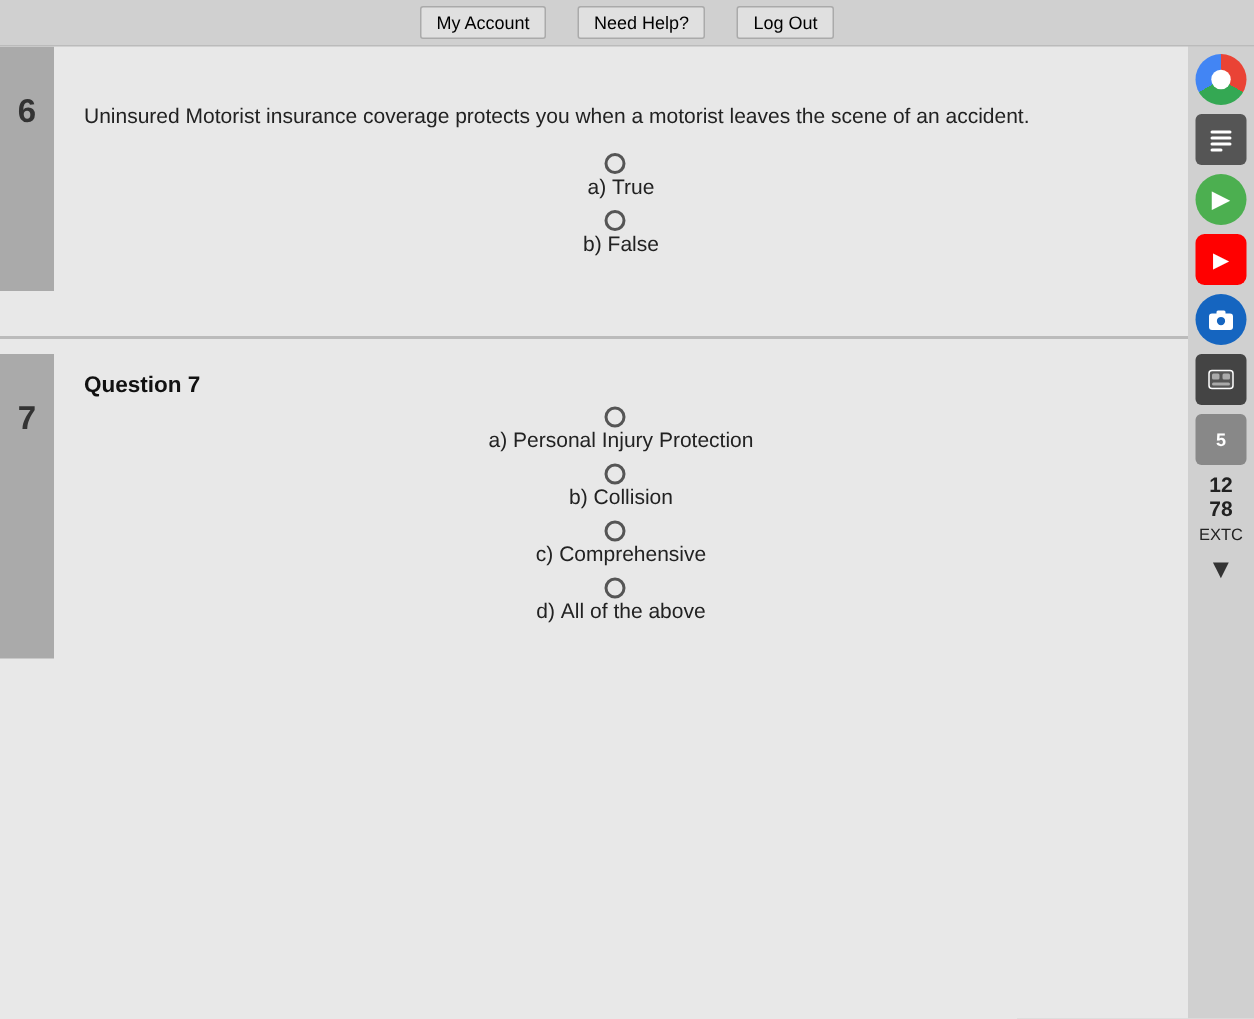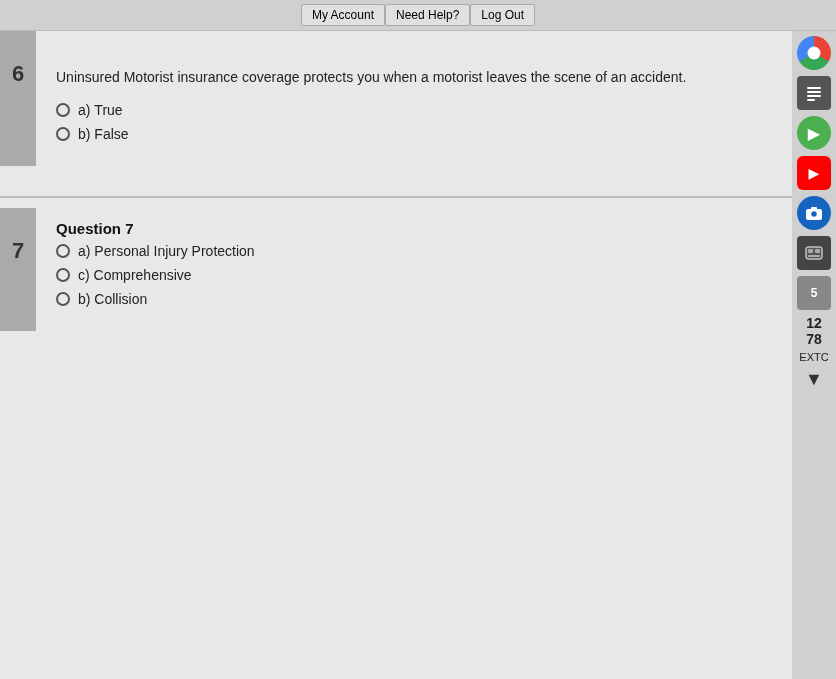--- a/index.html
+++ b/index.html
@@ -22,21 +22,21 @@
       background-color: #e8e8e8;
       padding: 0;
       position: relative;
       overflow: hidden;
     }
 
     .top-nav {
       background-color: #d0d0d0;
       padding: 4px 8px;
       display: flex;
-      gap: 0;
+      gap: 21px;
       justify-content: center;
       border-bottom: 1px solid #bbb;
     }
 
     .nav-button {
       background-color: #e0e0e0;
       border: 1px solid #aaa;
       padding: 3px 10px;
       font-size: 12px;
       cursor: pointer;
@@ -83,20 +83,21 @@
       margin-top: 24px;
     }
 
     .answer-option {
       display: flex;
       align-items: center;
       margin-bottom: 8px;
       font-size: 14px;
       color: #222;
       cursor: pointer;
+      flex-direction: column;
     }
 
     .radio-circle {
       width: 14px;
       height: 14px;
       border: 2px solid #555;
       border-radius: 50%;
       margin-right: 8px;
       flex-shrink: 0;
       background: transparent;
@@ -280,25 +281,29 @@
       <div class="question-block" style="margin-top:10px;">
         <div class="question-number-sidebar">7</div>
         <div class="question-content">
           <div class="question-label">Question 7</div>
           <div class="answer-option">
             <span class="radio-circle"></span>
             <span>a)&nbsp;<span>Personal Injury Protection</span></span>
           </div>
           <div class="answer-option">
             <span class="radio-circle"></span>
+            <span>b)&nbsp;<span>Collision</span></span>
+          </div>
+          <div class="answer-option">
+            <span class="radio-circle"></span>
             <span>c)&nbsp;<span>Comprehensive</span></span>
           </div>
           <div class="answer-option">
             <span class="radio-circle"></span>
-            <span>b)&nbsp;<span>Collision</span></span>
+            <span>d)&nbsp;<span>All of the above</span></span>
           </div>
         </div>
       </div>
     </div>
 
     <div class="sidebar-right">
 
       <div class="sidebar-icon" style="margin-top:2px;">
         <div class="icon-chrome"></div>
       </div>

